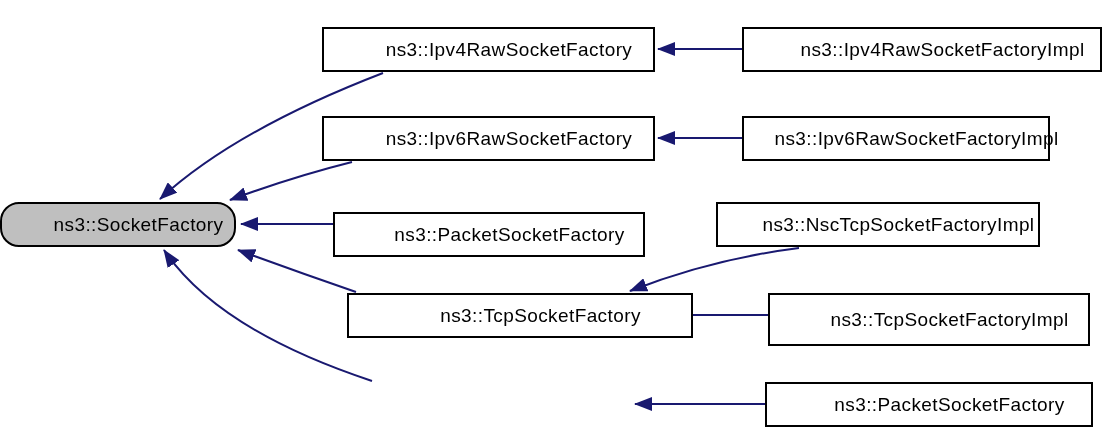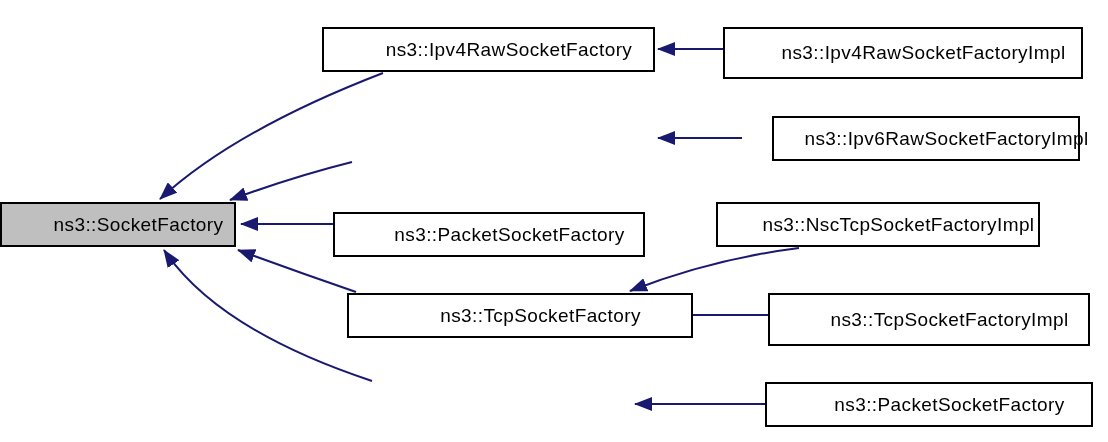--- a/index.html
+++ b/index.html
@@ -36,20 +36,21 @@
     justify-content:center;
     font-size:19px;
     letter-spacing:0.4px;
     white-space:nowrap;
     cursor:pointer;
     padding-left:41px;
   }
   .node.base{
     background:var(--base-fill);
     cursor:default;
+    border-radius:19px;
   }
 </style>
 </head>
 <body>
 
 <div class="canvas">
 
   <svg class="edges" viewBox="0 0 1108 442" xmlns="http://www.w3.org/2000/svg">
     <defs>
       <marker id="arrow" markerWidth="9" markerHeight="7" refX="8.5" refY="3.5" orient="auto" markerUnits="strokeWidth">
@@ -65,29 +66,30 @@
     <path class="edge" d="M 742 138 L 658 138" marker-end="url(#arrow)"></path>
     <path class="edge" d="M 799 248 Q 712 259 630 291" marker-end="url(#arrow)"></path>
     <path class="edge" d="M 768 315 L 638 315" marker-end="url(#arrow)"></path>
     <path class="edge" d="M 765 404 L 635 404" marker-end="url(#arrow)"></path>
   </svg>
 
   <div class="node base" style="left:0px;top:202px;width:236px;height:45px">ns3::SocketFactory</div>
 
   <div class="node" style="left:322px;top:27px;width:333px;height:45px">ns3::Ipv4RawSocketFactory</div>
 
+  <div class="node" style="left:322px;top:116px;width:333px;height:45px">ns3::Ipv6RawSocketFactory</div>
 
   <div class="node" style="left:333px;top:212px;width:312px;height:45px">ns3::PacketSocketFactory</div>
 
   <div class="node" style="left:347px;top:293px;width:346px;height:45px">ns3::TcpSocketFactory</div>
 
 
-  <div class="node" style="left:723px;top:27px;width:360px;height:52px">ns3::Ipv4RawSocketFactoryImpl</div>
+  <div class="node" style="left:742px;top:27px;width:360px;height:45px">ns3::Ipv4RawSocketFactoryImpl</div>
 
-  <div class="node" style="left:772px;top:116px;width:308px;height:45px">ns3::Ipv6RawSocketFactoryImpl</div>
+  <div class="node" style="left:742px;top:116px;width:308px;height:45px">ns3::Ipv6RawSocketFactoryImpl</div>
 
   <div class="node" style="left:716px;top:202px;width:324px;height:45px">ns3::NscTcpSocketFactoryImpl</div>
 
   <div class="node" style="left:768px;top:293px;width:322px;height:53px">ns3::TcpSocketFactoryImpl</div>
 
   <div class="node" style="left:765px;top:382px;width:328px;height:45px">ns3::PacketSocketFactory</div>
 
 </div>
 
 </body></html>

